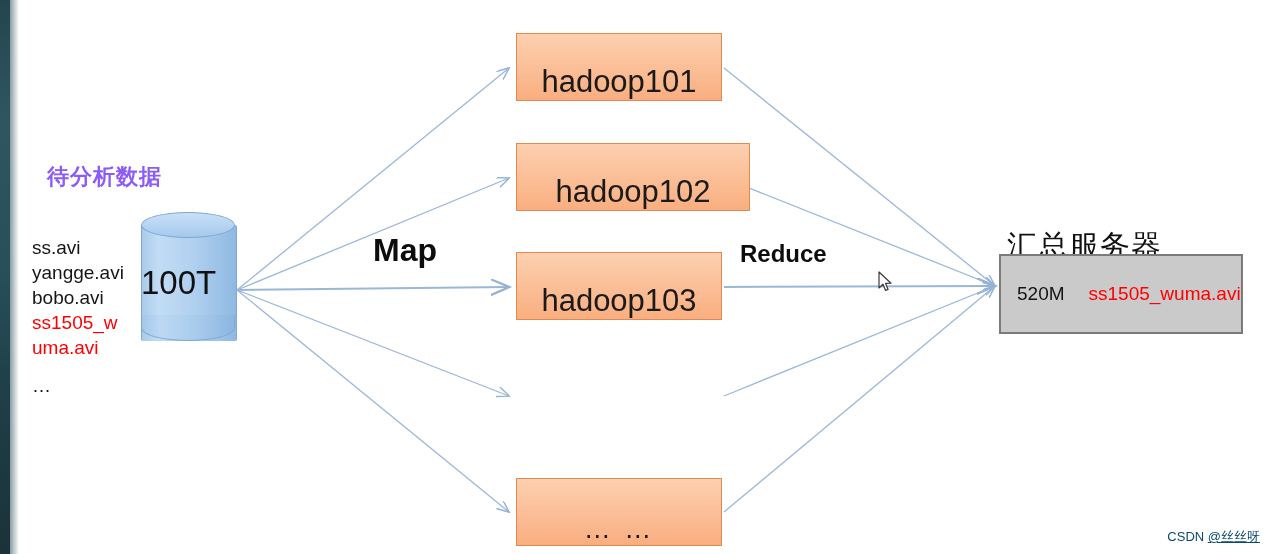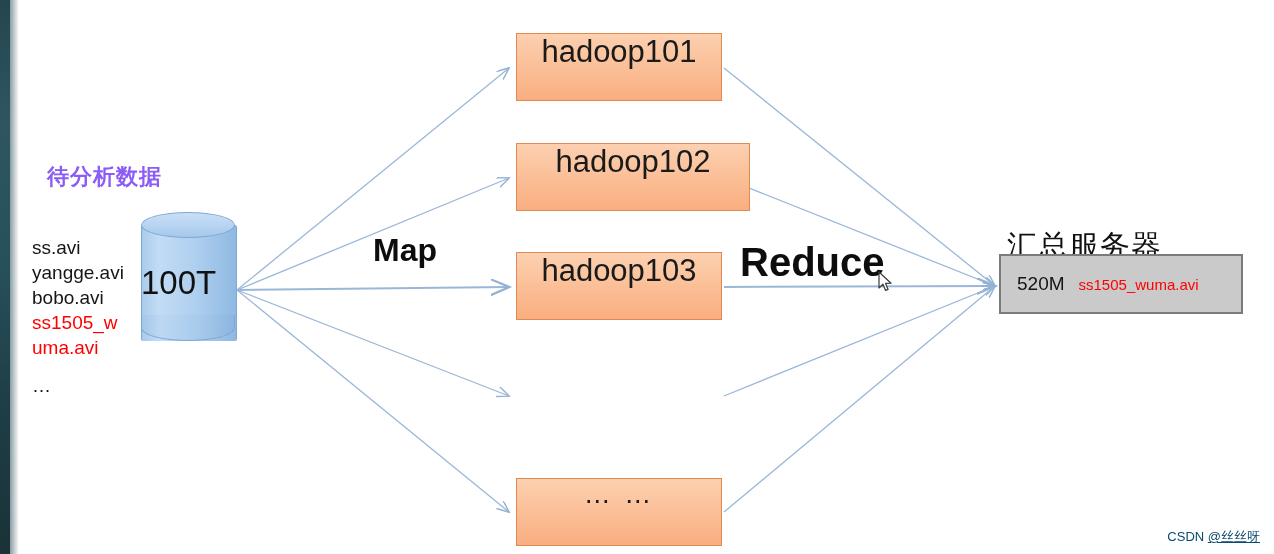--- a/index.html
+++ b/index.html
@@ -36,21 +36,21 @@
     width: 1274px; height: 554px;
   }
 
   
   .node {
     position: absolute;
     box-sizing: border-box;
     border: 1px solid #e08a52;
     background: linear-gradient(180deg, #fcd0b0 0%, #fbc19a 45%, #f9ae80 100%);
     display: flex;
-    align-items: flex-start;
+    align-items: flex-end;
     justify-content: center;
   }
   .node-label {
     font-size: 31px;
     color: #1a1a1a;
     letter-spacing: 0px;
     white-space: nowrap;
   }
   .node-label.dots {
     font-size: 27px;
@@ -129,52 +129,52 @@
   #map-label {
     position: absolute;
     left: 373px; top: 232px;
     font-size: 32px;
     font-weight: bold;
     color: #0d0d0d;
   }
   #reduce-label {
     position: absolute;
     left: 740px; top: 240px;
-    font-size: 40px;
+    font-size: 24px;
     font-weight: bold;
     color: #0d0d0d;
   }
 
   #summary-title {
     position: absolute;
     left: 1007px; top: 206px;
     font-size: 30px;
     color: #111111;
     letter-spacing: 1px;
     margin-top: 20px;
   }
   #summary-box {
     position: absolute;
     left: 999px; top: 254px;
-    width: 244px; height: 60px;
+    width: 244px; height: 80px;
     box-sizing: border-box;
     border: 2px solid #7b7b7b;
     background: #cacaca;
     display: flex;
     align-items: center;
   }
   #summary-size {
     font-size: 19px;
     color: #141414;
     margin-left: 16px;
   }
   #summary-file {
-    font-size: 15px;
+    font-size: 19px;
     color: #ff0000;
-    margin-left: 14px;
+    margin-left: 24px;
   }
 
   
   #watermark {
     position: absolute;
     right: 14px; bottom: 8px;
     font-size: 13px;
     color: #0c4a6e;
     margin-top: 40px;
   }

